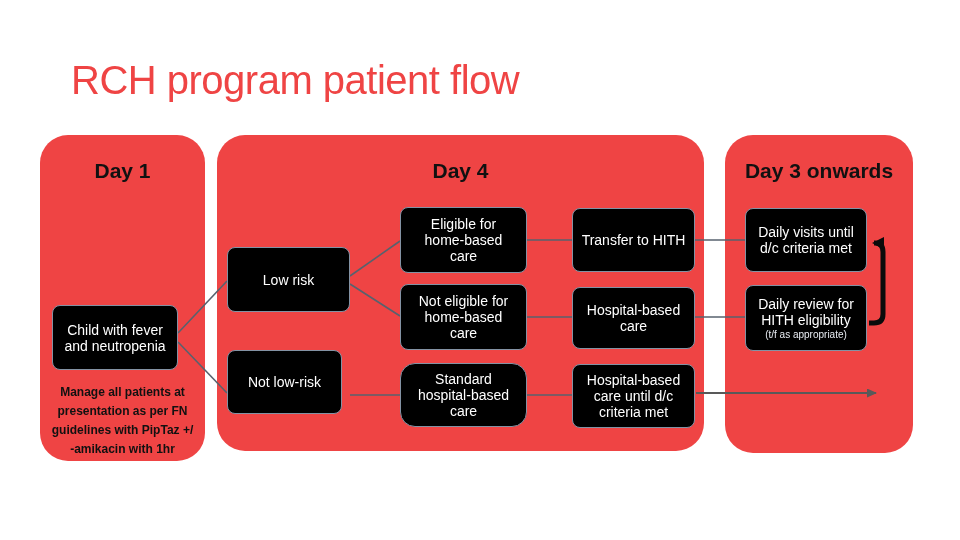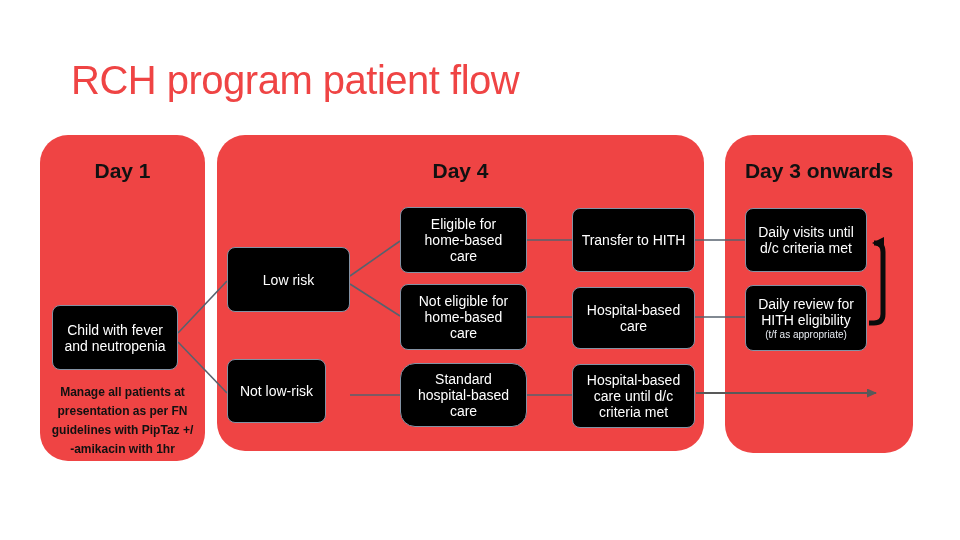--- a/index.html
+++ b/index.html
@@ -25,21 +25,21 @@
   .node{
     position:absolute;box-sizing:border-box;
     background:#000000;border:1.5px solid #8392a4;border-radius:8px;
     color:#ffffff;display:flex;flex-direction:column;align-items:center;justify-content:center;
     text-align:center;font-size:14px;line-height:16px;padding:2px 3px;
   }
   .node-label{white-space:pre-line;}
   .node-sublabel{white-space:nowrap;font-size:10px;line-height:12px;margin-top:1px;color:#e8ecf2;}
   #node-child{left:52px;top:305px;width:126px;height:65px;}
   #node-low-risk{left:227px;top:247px;width:123px;height:65px;}
-  #node-not-low-risk{left:227px;top:359px;width:99px;height:64px;}
+  #node-not-low-risk{left:227px;top:350px;width:115px;height:64px;}
   #node-eligible{left:400px;top:207px;width:127px;height:66px;}
   #node-not-eligible{left:400px;top:284px;width:127px;height:66px;}
   #node-standard{left:400px;top:363px;width:127px;height:64px;border-radius:15px;}
   #node-transfer{left:572px;top:208px;width:123px;height:64px;}
   #node-hospital{left:572px;top:287px;width:123px;height:62px;}
   #node-hospital-dc{left:572px;top:364px;width:123px;height:64px;}
   #node-daily-visits{left:745px;top:208px;width:122px;height:64px;}
   #node-daily-review{left:745px;top:285px;width:122px;height:66px;}
   .note{
     position:absolute;left:30px;top:383px;width:185px;text-align:center;

